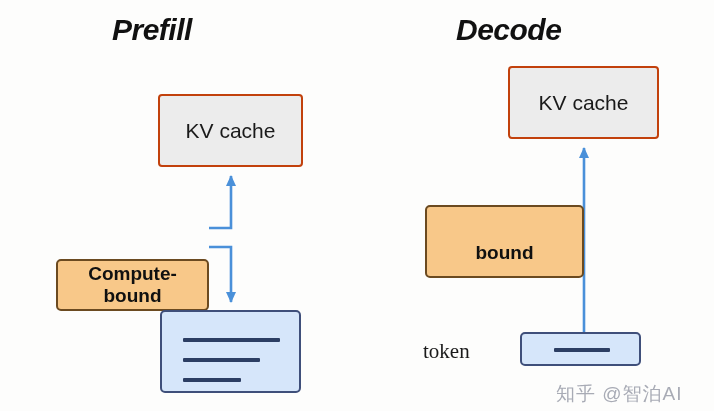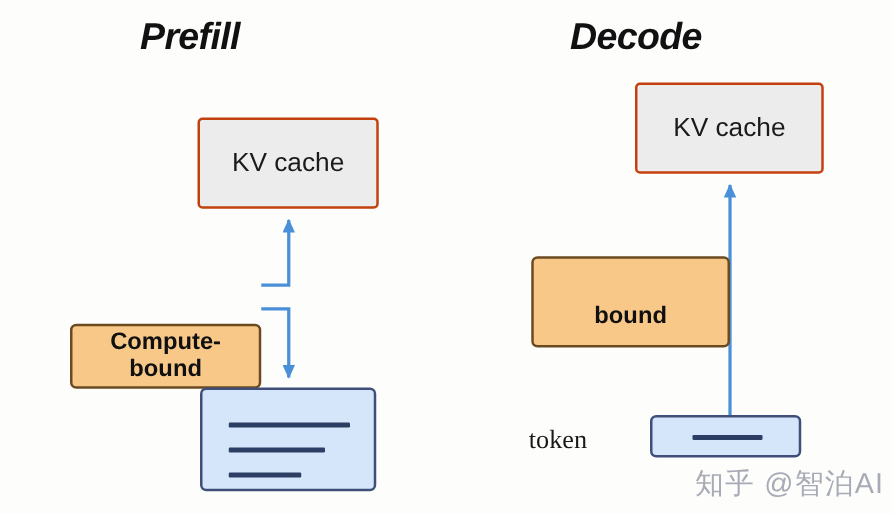--- a/index.html
+++ b/index.html
@@ -88,22 +88,22 @@
     left: 0;
     top: 0;
     width: 714px;
     height: 411px;
     pointer-events: none;
   }
 
   #watermark {
     position: absolute;
     left: 556px;
-    top: 371px;
-    font-size: 23px;
+    top: 381px;
+    font-size: 19px;
     color: #a8abb5;
     white-space: nowrap;
     letter-spacing: 1px;
   }
 </style>
 </head>
 <body>
 
 <div id="canvas">
 

